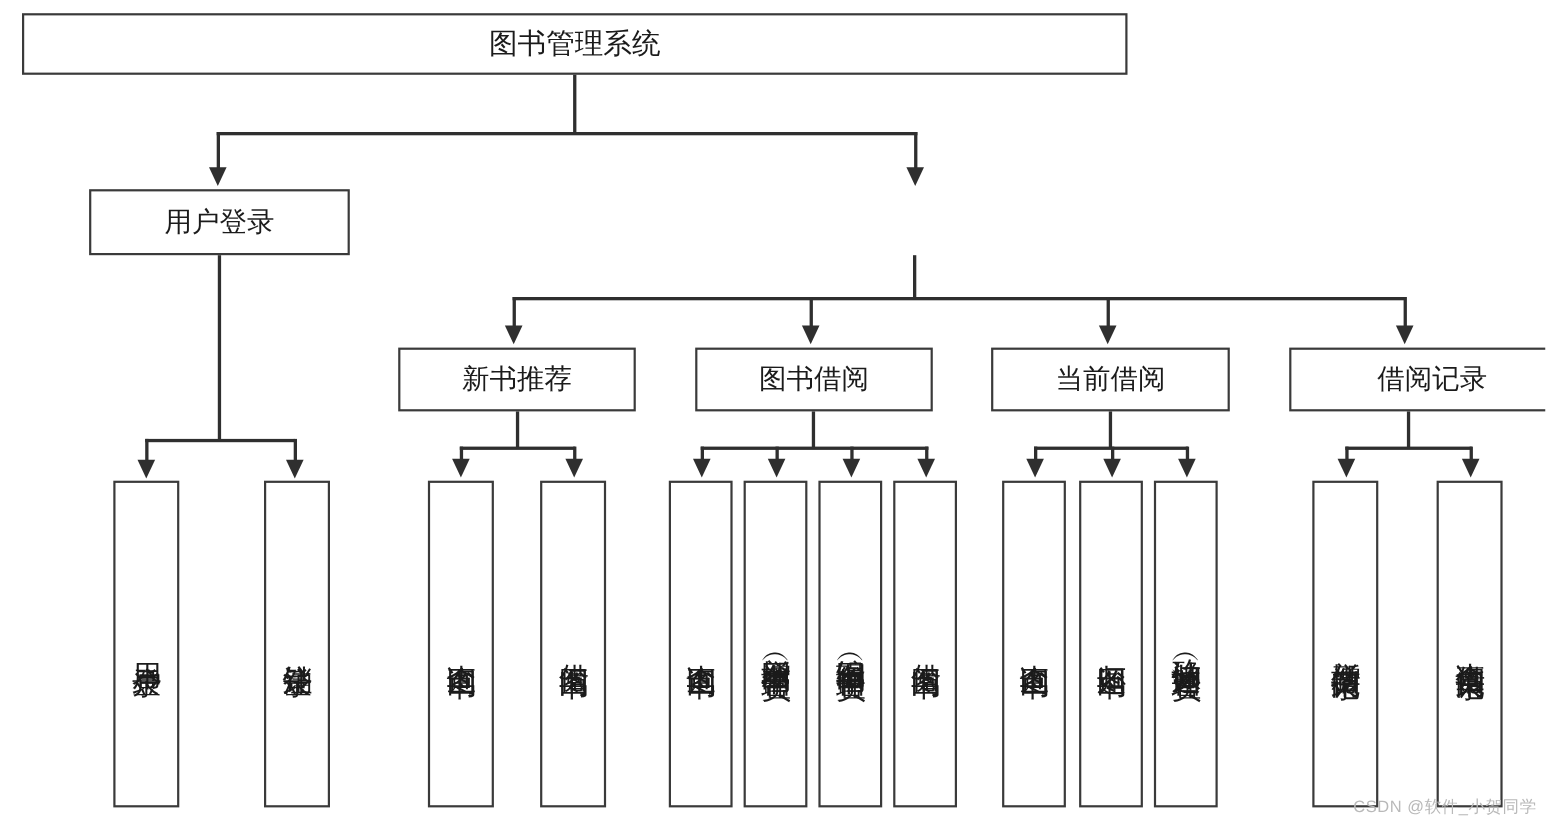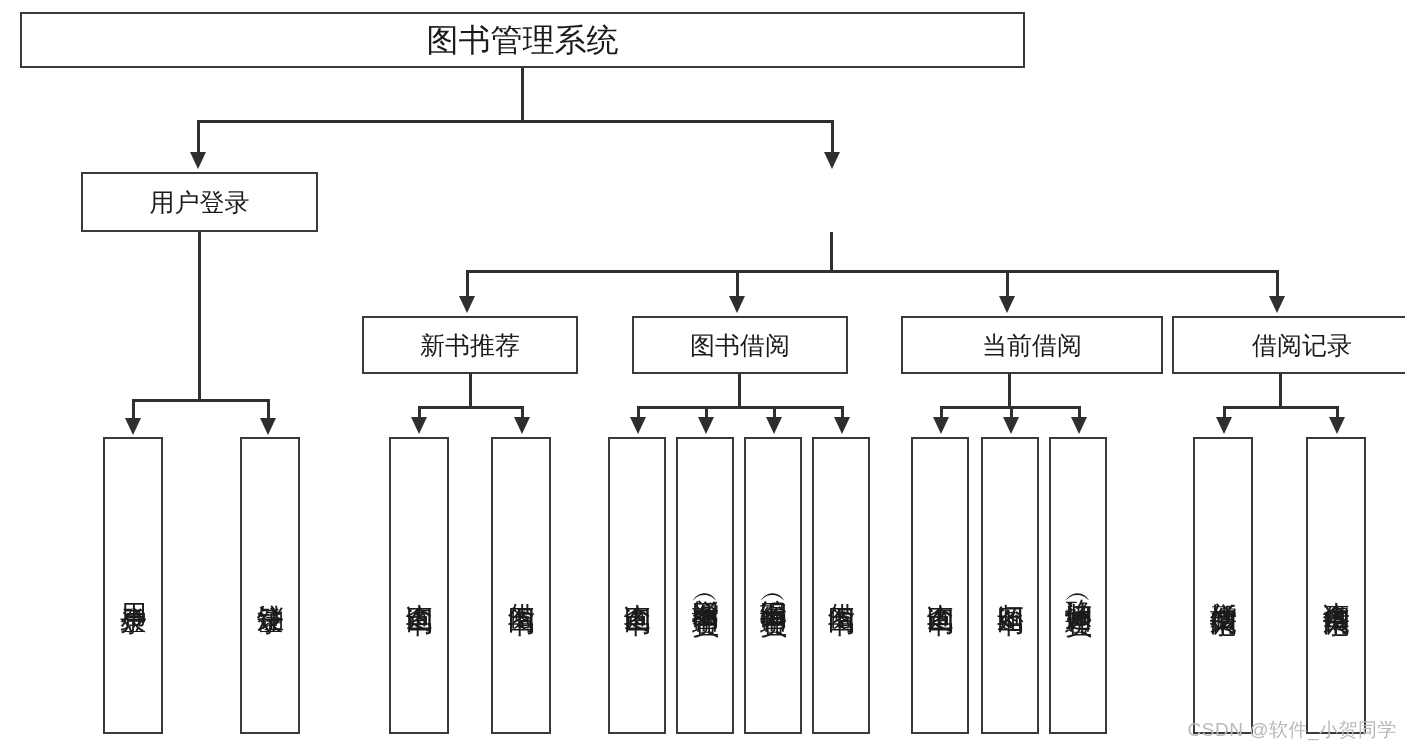--- a/index.html
+++ b/index.html
@@ -30,21 +30,21 @@
     color: #1b1b1b;
   }
   .node-label {
     display: block;
     text-align: center;
     line-height: 1.15;
     white-space: nowrap;
   }
   
   .node.root .node-label {
-    font-size: 32px;
+    font-size: 26px;
   }
   
   .node.branch .node-label {
     font-size: 25px;
   }
   
   .node.leaf {
     align-items: center;
     justify-content: center;
     padding: 6px 0;
@@ -70,21 +70,21 @@
     height: 0;
     border-left: 8px solid transparent;
     border-right: 8px solid transparent;
     border-top: 17px solid #2f2f2f;
   }
   
   #watermark {
     position: absolute;
     right: 8px;
     bottom: 4px;
-    font-size: 19px;
+    font-size: 15px;
     color: #b9b9b9;
     letter-spacing: 0.5px;
     white-space: nowrap;
     user-select: none;
   }
 </style>
 </head>
 <body>
 
 <div id="canvas">
@@ -128,21 +128,21 @@
 
   <div class="vline" style="left:1276px; top:270px; height:28px;"></div>
   <div class="arrow" style="left:1269px; top:296px;"></div>
 
   <div class="node branch" style="left:362px; top:316px; width:216px; height:58px;">
     <span class="node-label">新书推荐</span>
   </div>
   <div class="node branch" style="left:632px; top:316px; width:216px; height:58px;">
     <span class="node-label">图书借阅</span>
   </div>
-  <div class="node branch" style="left:901px; top:316px; width:262px; height:58px;">
+  <div class="node branch" style="left:901px; top:316px; width:217px; height:58px;">
     <span class="node-label">当前借阅</span>
   </div>
   <div class="node branch" style="left:1172px; top:316px; width:260px; height:58px;">
     <span class="node-label">借阅记录</span>
   </div>
 
   <div class="vline" style="left:469px; top:374px; height:34px;"></div>
   <div class="hline" style="left:418px; top:406px; width:105px;"></div>
   <div class="vline" style="left:418px; top:406px; height:14px;"></div>
   <div class="arrow" style="left:411px; top:417px;"></div>

